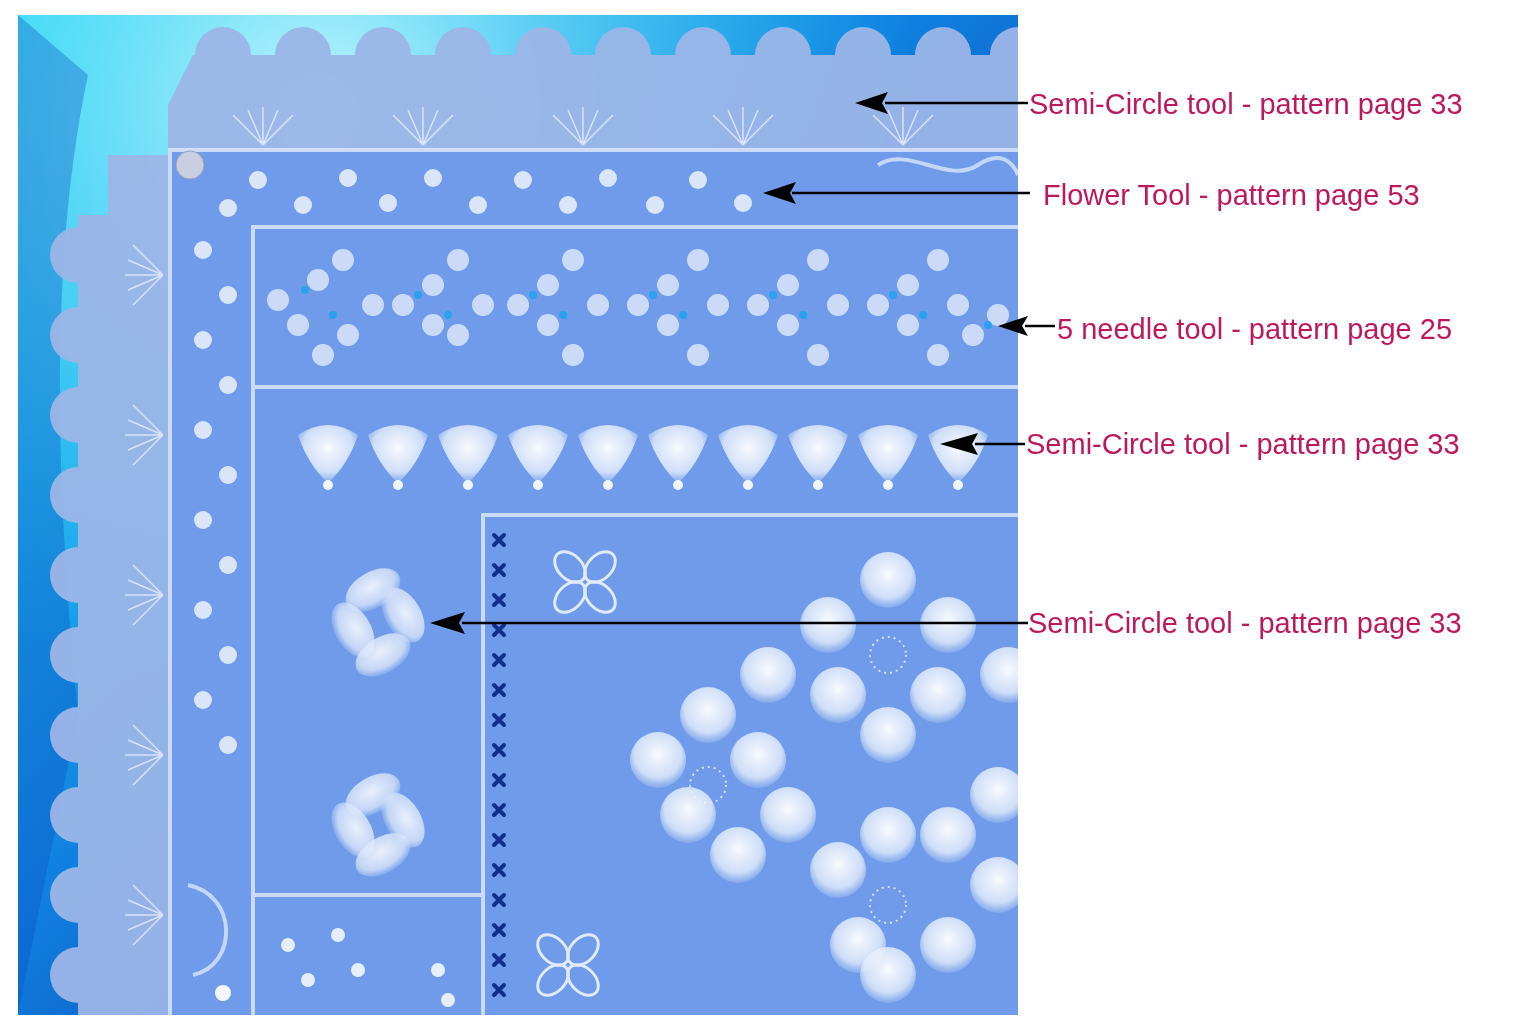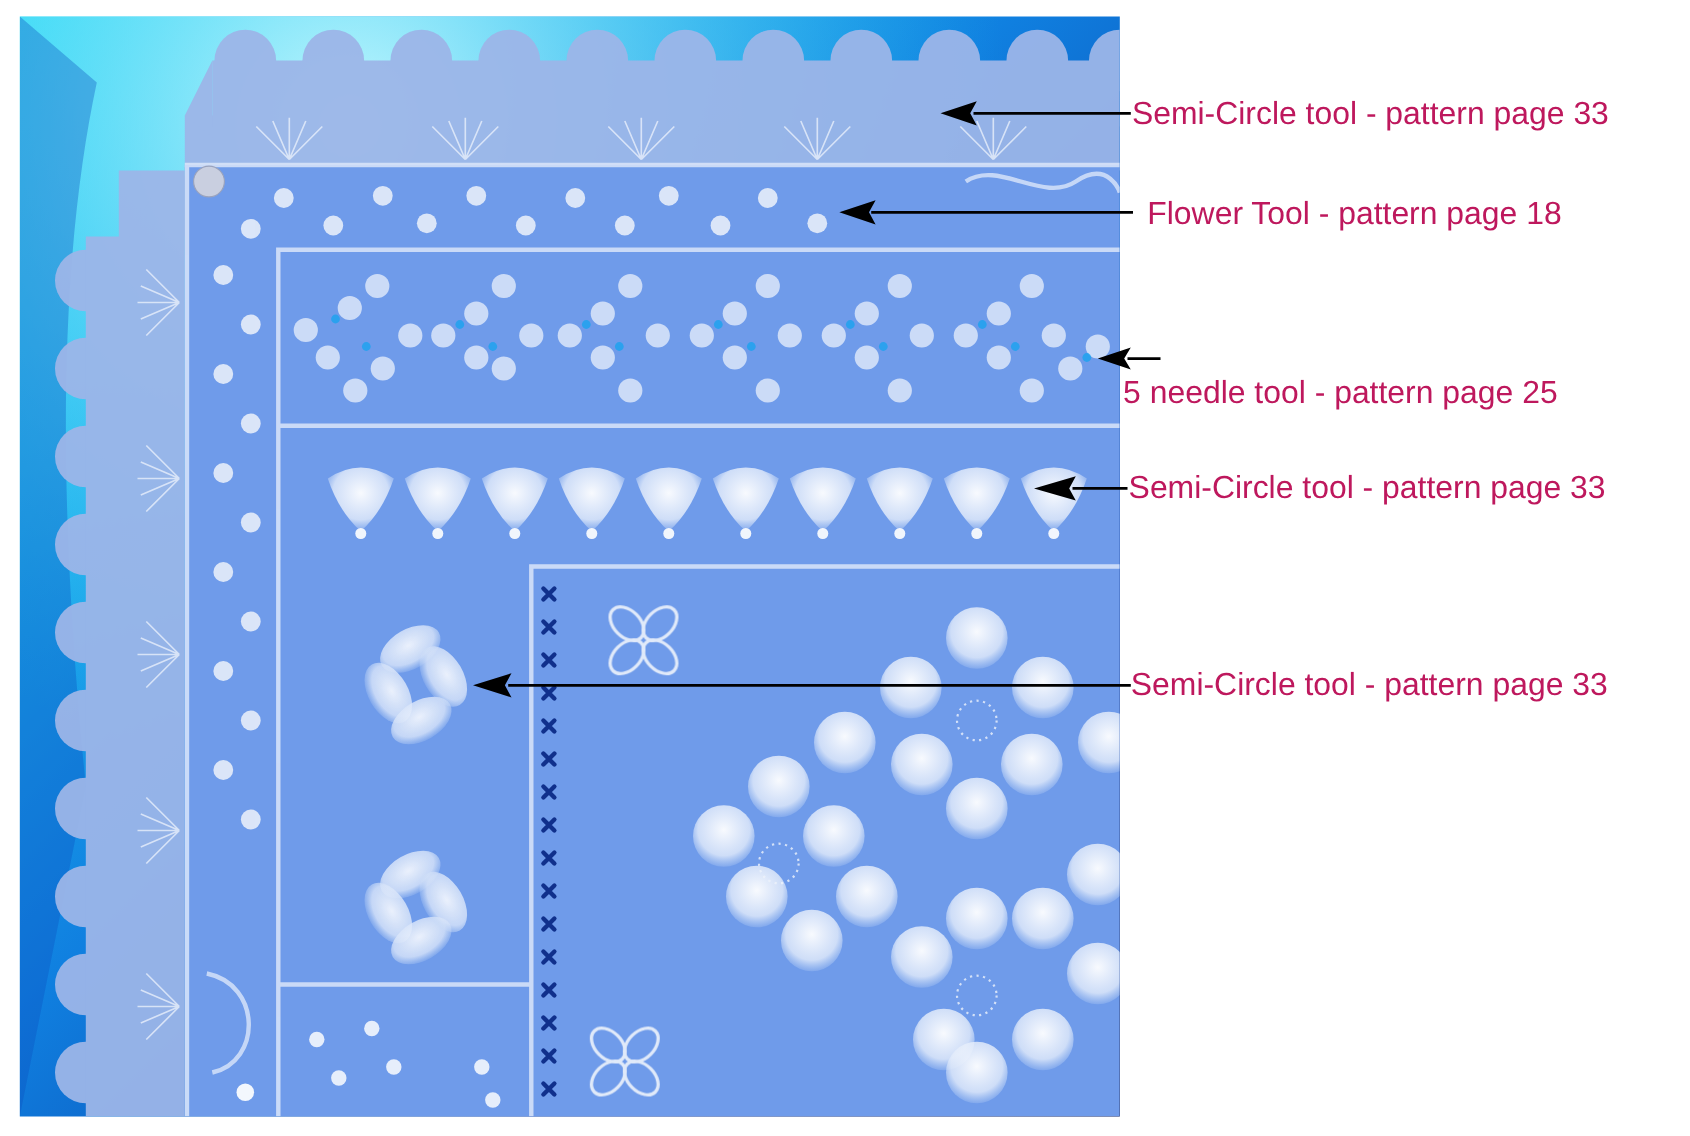--- a/index.html
+++ b/index.html
@@ -302,16 +302,16 @@
   <g fill="#000">
     <polygon points="855,103 888,92 882,103 888,114"></polygon>
     <polygon points="763,193 796,182 790,193 796,204"></polygon>
     <polygon points="998,326 1028,316 1022,326 1028,336"></polygon>
     <polygon points="940,444 978,433 972,444 978,455"></polygon>
     <polygon points="430,623 465,612 459,623 465,634"></polygon>
   </g>
 </svg>
 
 <div class="label" style="left:1029px; top:90px;">Semi-Circle tool - pattern page 33</div>
-<div class="label" style="left:1043px; top:181px;">Flower Tool - pattern page 18</div>
-<div class="label" style="left:1021px; top:315px;margin-top:28px;">5 needle tool - pattern page 25</div>
+<div class="label" style="left:1043px; top:181px;">Flower Tool - pattern page 53</div>
+<div class="label" style="left:1057px; top:315px;">5 needle tool - pattern page 25</div>
 <div class="label" style="left:1026px; top:430px;">Semi-Circle tool - pattern page 33</div>
 <div class="label" style="left:1028px; top:609px;">Semi-Circle tool - pattern page 33</div>
 
 </body></html>

